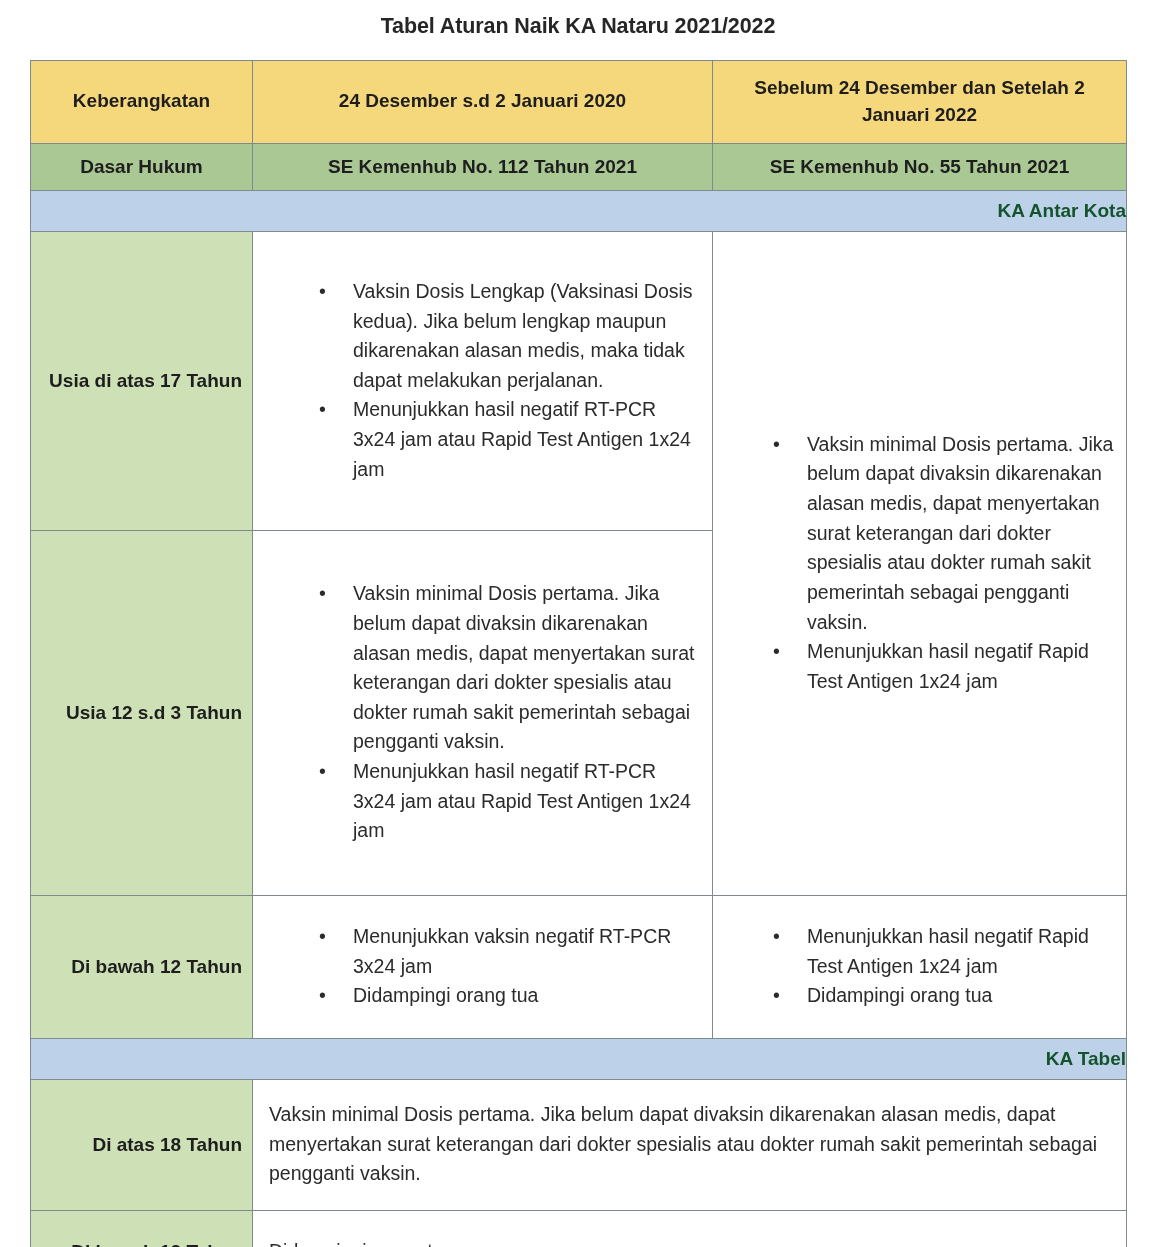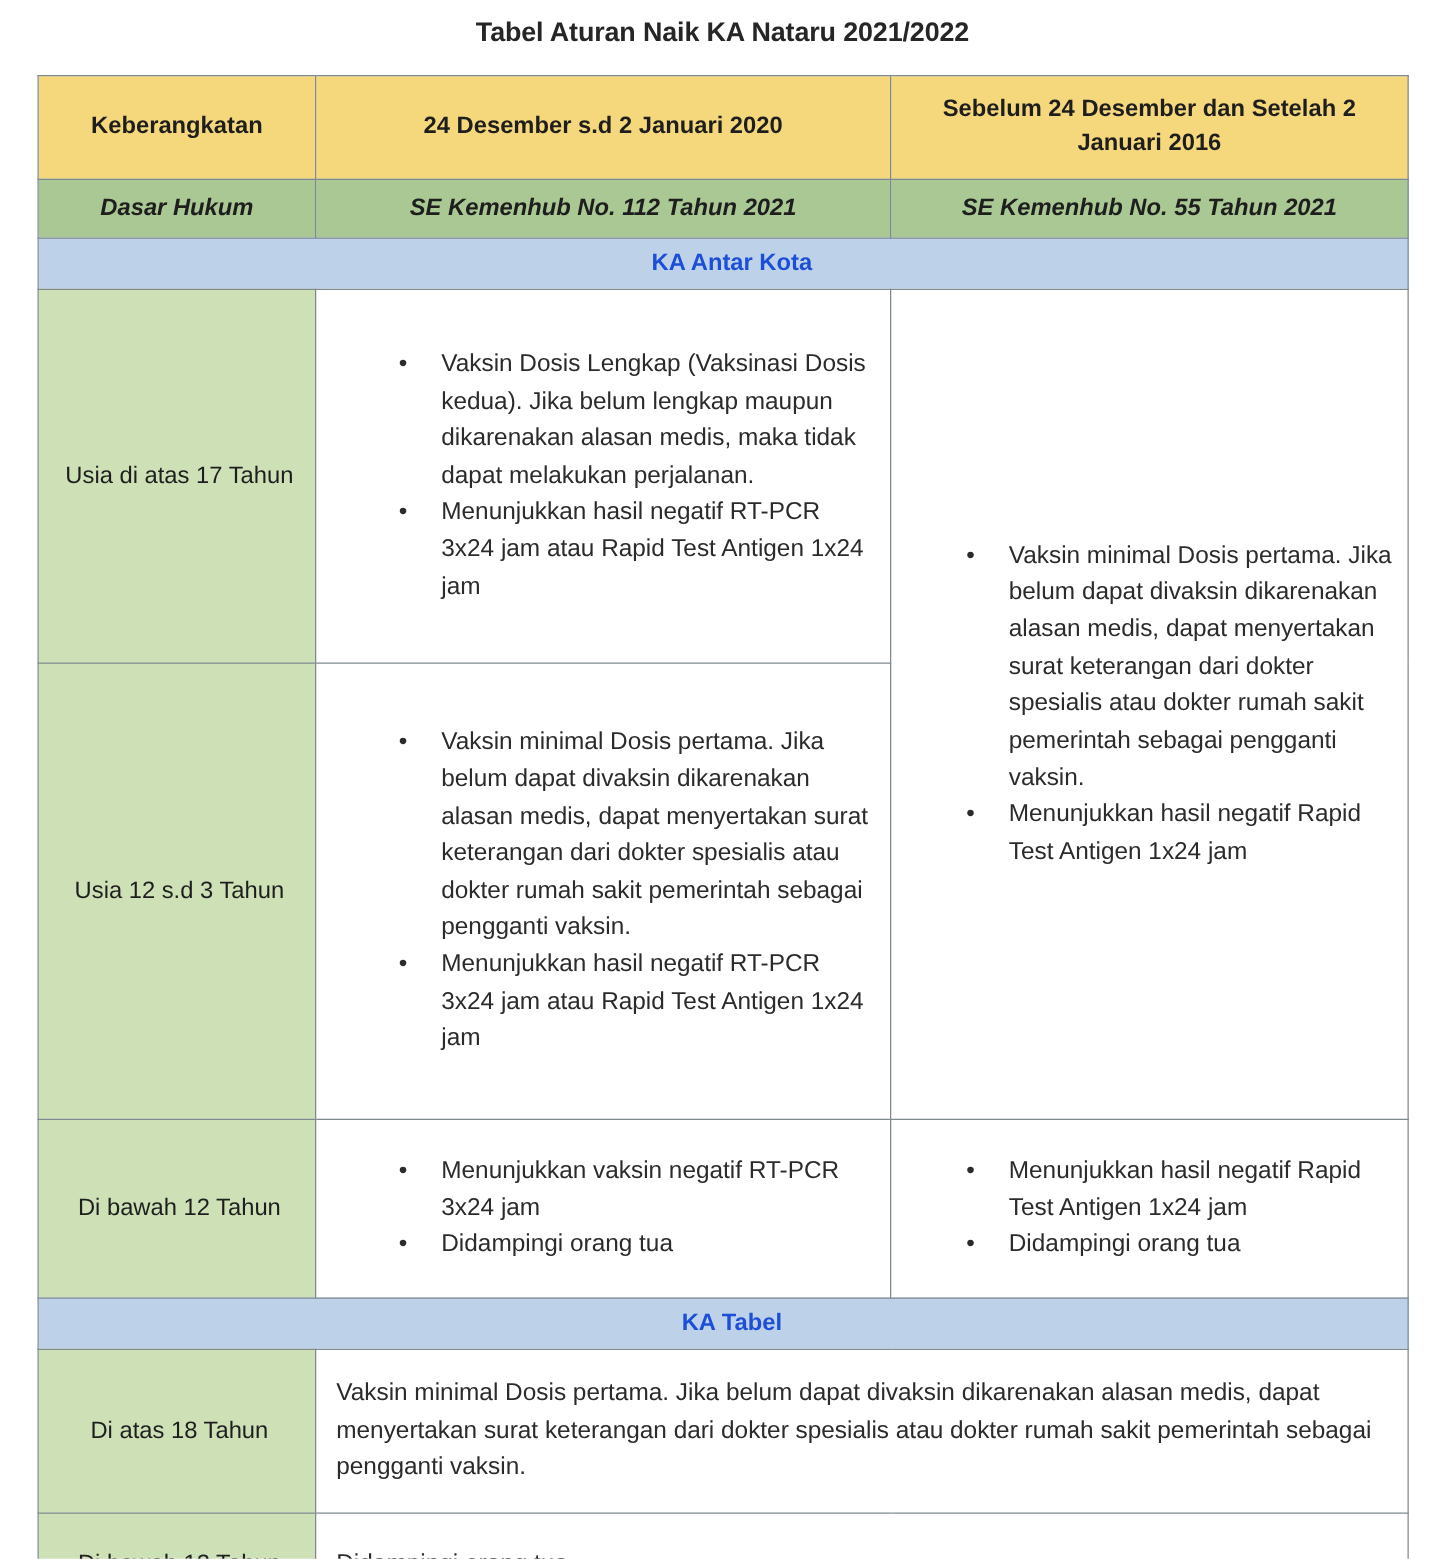--- a/index.html
+++ b/index.html
@@ -71,38 +71,37 @@
     color: #1e1e1e;
   }
   .hdr-green {
     background: #aac894;
     text-align: center;
     font-weight: bold;
     font-size: 19px;
     line-height: 1.35;
     padding: 10px 1px !important;
     color: #1e1e1e;
-    font-style: italic;
   }
   .band-blue {
     background: #bdd2e8;
     font-weight: bold;
     font-size: 19px;
     padding: 9px 0 9px 14px !important;
-    color: #1d4ed8;
-    text-align: center;
+    color: #14532d;
+    text-align: right;
   }
   .rowlabel {
     background: #cde0b6;
-    font-weight: normal;
+    font-weight: bold;
     font-size: 19px;
     line-height: 1.45;
     padding: 10px 10px 10px 14px !important;
     color: #1e1e1e;
-    text-align: center;
+    text-align: right;
   }
   .content {
     background: #ffffff;
     font-size: 19.5px;
     line-height: 1.52;
     color: #2b2b2b;
     padding: 10px 12px 10px 10px !important;
   }
   .content.plain {
     padding: 14px 22px 14px 16px !important;
@@ -150,21 +149,21 @@
       <colgroup>
         <col class="c1">
           <col class="c2">
           <col class="c3">
       </colgroup>
       <tbody>
 
         <tr>
           <td class="hdr-yellow">Keberangkatan</td>
           <td class="hdr-yellow">24 Desember s.d 2 Januari 2020</td>
-          <td class="hdr-yellow">Sebelum 24 Desember dan Setelah 2 Januari 2016</td>
+          <td class="hdr-yellow">Sebelum 24 Desember dan Setelah 2 Januari 2022</td>
         </tr>
 
         <tr>
           <td class="hdr-green">Dasar Hukum</td>
           <td class="hdr-green">SE Kemenhub No. 112 Tahun 2021</td>
           <td class="hdr-green">SE Kemenhub No. 55 Tahun 2021</td>
         </tr>
 
         <tr>
           <td class="band-blue" colspan="3">KA Antar Kota</td>

